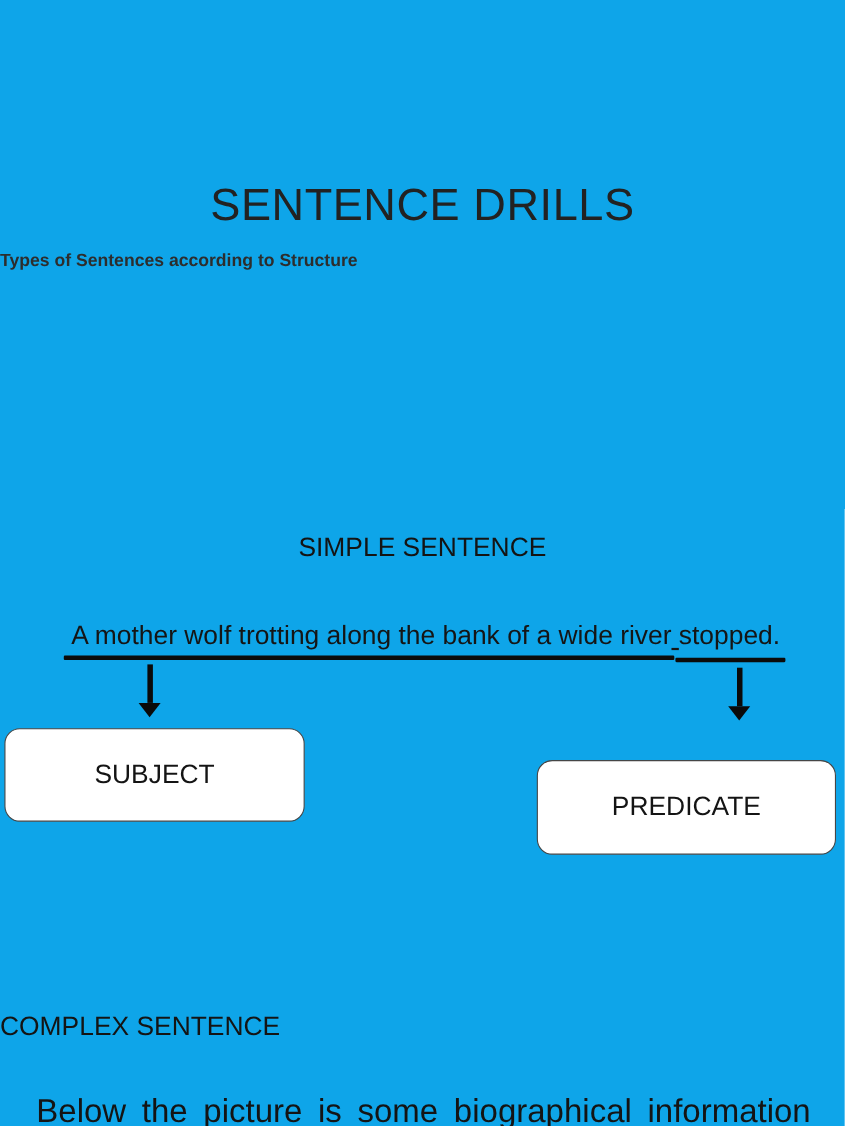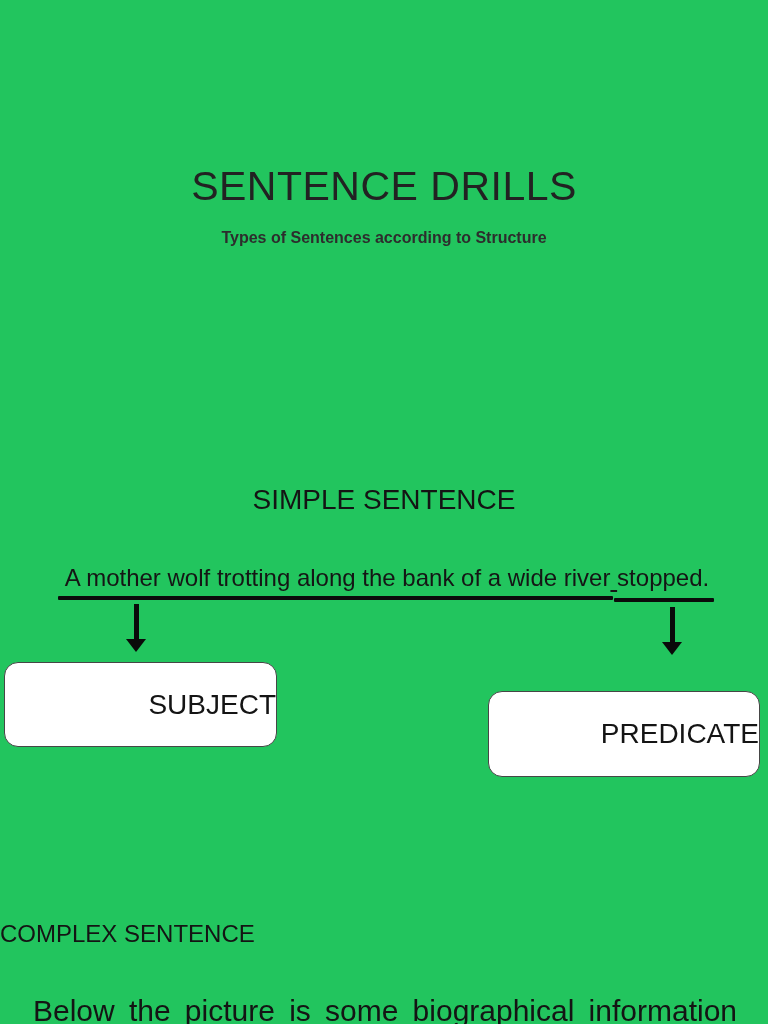--- a/index.html
+++ b/index.html
@@ -4,21 +4,21 @@
 <style>
   html, body {
     margin: 0;
     padding: 0;
     background: #ffffff;
   }
   .page {
     position: relative;
     width: 768px;
     height: 1024px;
-    background: #22c55e;
+    background: #0ea5e9;
     overflow: hidden;
     font-family: "Liberation Sans", sans-serif;
     color: #1f1f1f;
   }
 
   
   .deck-title {
     position: absolute;
     top: 163px;
     left: 0;
@@ -28,35 +28,35 @@
     font-weight: 300;
     letter-spacing: 0.5px;
     color: #222222;
     white-space: nowrap;
   }
   .deck-subtitle {
     position: absolute;
     top: 229px;
     left: 0;
     width: 100%;
-    text-align: center;
+    text-align: left;
     font-size: 16px;
     font-weight: 600;
     color: #2d2d2d;
     white-space: nowrap;
   }
 
   
   .simple-heading {
     position: absolute;
     top: 484px;
     left: 0;
     width: 100%;
     text-align: center;
-    font-size: 28px;
+    font-size: 24px;
     font-weight: 400;
     color: #141414;
     white-space: nowrap;
   }
   .sentence {
     position: absolute;
     top: 564px;
     left: 3px;
     width: 100%;
     text-align: center;
@@ -101,22 +101,22 @@
   .arrow-predicate { left: 661px; top: 607px; }
   .arrow-predicate .stem { height: 35px; }
 
   .term-box {
     position: absolute;
     border: 1.5px solid #464646;
     border-radius: 14px;
     background: #ffffff;
     display: flex;
     align-items: center;
-    justify-content: flex-end;
-    font-size: 28px;
+    justify-content: center;
+    font-size: 24px;
     color: #141414;
   }
   .box-subject   { left: 4px;   top: 662px; width: 271px; height: 83px; }
   .box-predicate { left: 488px; top: 691px; width: 270px; height: 84px; }
 
   
   .complex-heading {
     position: absolute;
     top: 920px;
     left: 0;

